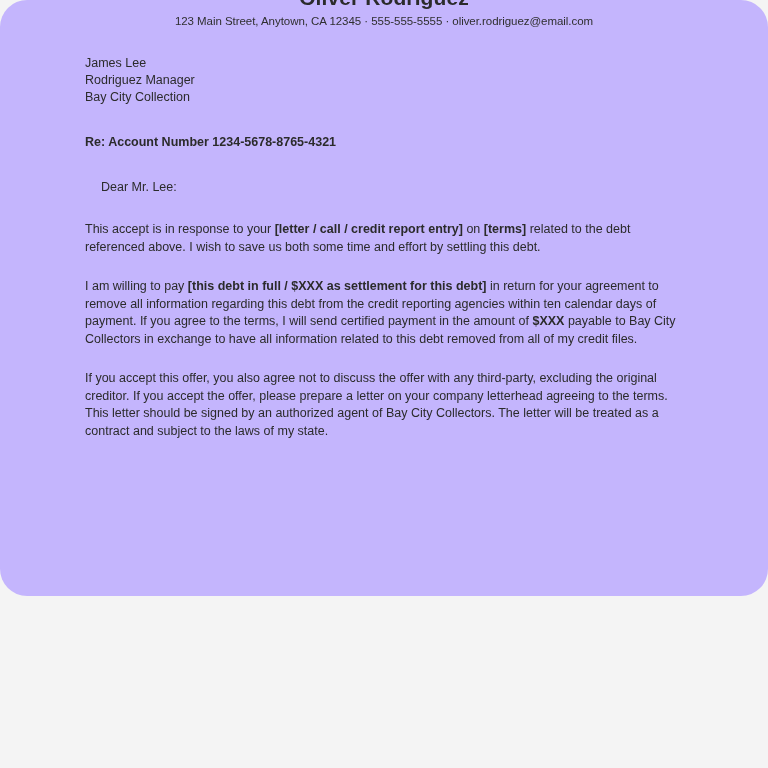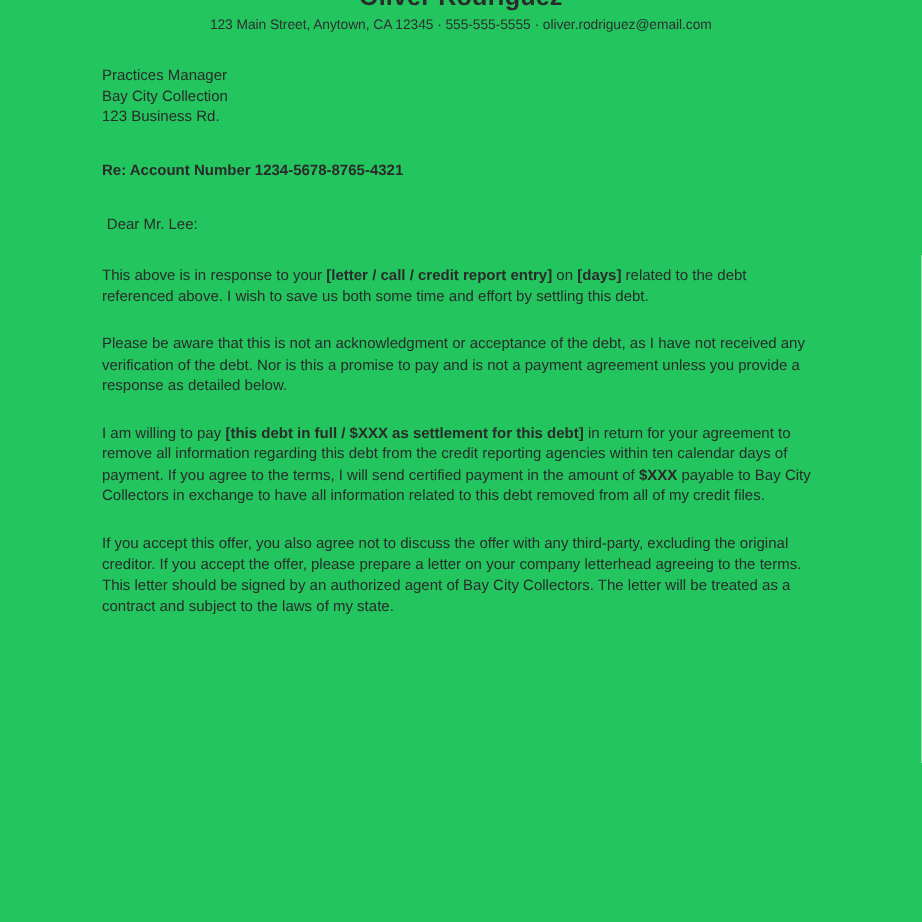--- a/index.html
+++ b/index.html
@@ -12,23 +12,24 @@
   }
   body {
     font-family: "Liberation Sans", sans-serif;
     color: #2b2b2b;
     -webkit-font-smoothing: antialiased;
   }
 
   .page {
     position: relative;
     width: 768px;
-    height: 768px;
-    background: #22c55e;
+    height: 596px;
+    background: #c4b5fd;
     overflow: hidden;
+    border-radius: 27px;
   }
 
   
   .letterhead {
     position: absolute;
     top: -14px;
     left: 0;
     width: 768px;
     text-align: center;
     overflow: hidden;
@@ -76,21 +77,21 @@
   .subject-line {
     font-size: 12.5px;
     font-weight: bold;
     line-height: 18px;
     margin: 12px 0 27px 0;
   }
 
   .salutation {
     font-size: 12.5px;
     line-height: 18px;
-    margin: 0 0 25px 4px;
+    margin: 0 0 25px 16px;
   }
 
   .body-par {
     font-size: 12.5px;
     line-height: 17.5px;
     margin: 0 0 22px 0;
     text-align: left;
   }
   .body-par b {
     font-weight: bold;
@@ -103,30 +104,29 @@
 
   <div class="letterhead">
     <div class="letterhead-name">Oliver Rodriguez</div>
     <div class="letterhead-contact">123 Main Street, Anytown, CA 12345 · 555-555-5555 · oliver.rodriguez@email.com</div>
   </div>
 
   <div class="letter">
 
 
     <div class="recipient">
-      <div>Practices Manager</div>
+      <div>James Lee</div>
+      <div>Rodriguez Manager</div>
       <div>Bay City Collection</div>
-      <div>123 Business Rd.</div>
     </div>
 
     <div class="subject-line">Re: Account Number 1234-5678-8765-4321</div>
 
     <div class="salutation">Dear Mr. Lee:</div>
 
     <div id="paragraphs">
-        <p class="body-par"><span>This above is in response to your </span><b>[letter / call / credit report entry]</b><span> on </span><b>[days]</b><span> related to the debt referenced above. I wish to save us both some time and effort by settling this debt.</span></p>
-        <p class="body-par"><span>Please be aware that this is not an acknowledgment or acceptance of the debt, as I have not received any verification of the debt. Nor is this a promise to pay and is not a payment agreement unless you provide a response as detailed below.</span></p>
+        <p class="body-par"><span>This accept is in response to your </span><b>[letter / call / credit report entry]</b><span> on </span><b>[terms]</b><span> related to the debt referenced above. I wish to save us both some time and effort by settling this debt.</span></p>
         <p class="body-par"><span>I am willing to pay </span><b>[this debt in full / $XXX as settlement for this debt]</b><span> in return for your agreement to remove all information regarding this debt from the credit reporting agencies within ten calendar days of payment. If you agree to the terms, I will send certified payment in the amount of </span><b>$XXX</b><span> payable to Bay City Collectors in exchange to have all information related to this debt removed from all of my credit files.</span></p>
         <p class="body-par"><span>If you accept this offer, you also agree not to discuss the offer with any third-party, excluding the original creditor. If you accept the offer, please prepare a letter on your company letterhead agreeing to the terms. This letter should be signed by an authorized agent of Bay City Collectors. The letter will be treated as a contract and subject to the laws of my state.</span></p>
       </div>
 
   </div>
 </div>
 
 </body></html>

